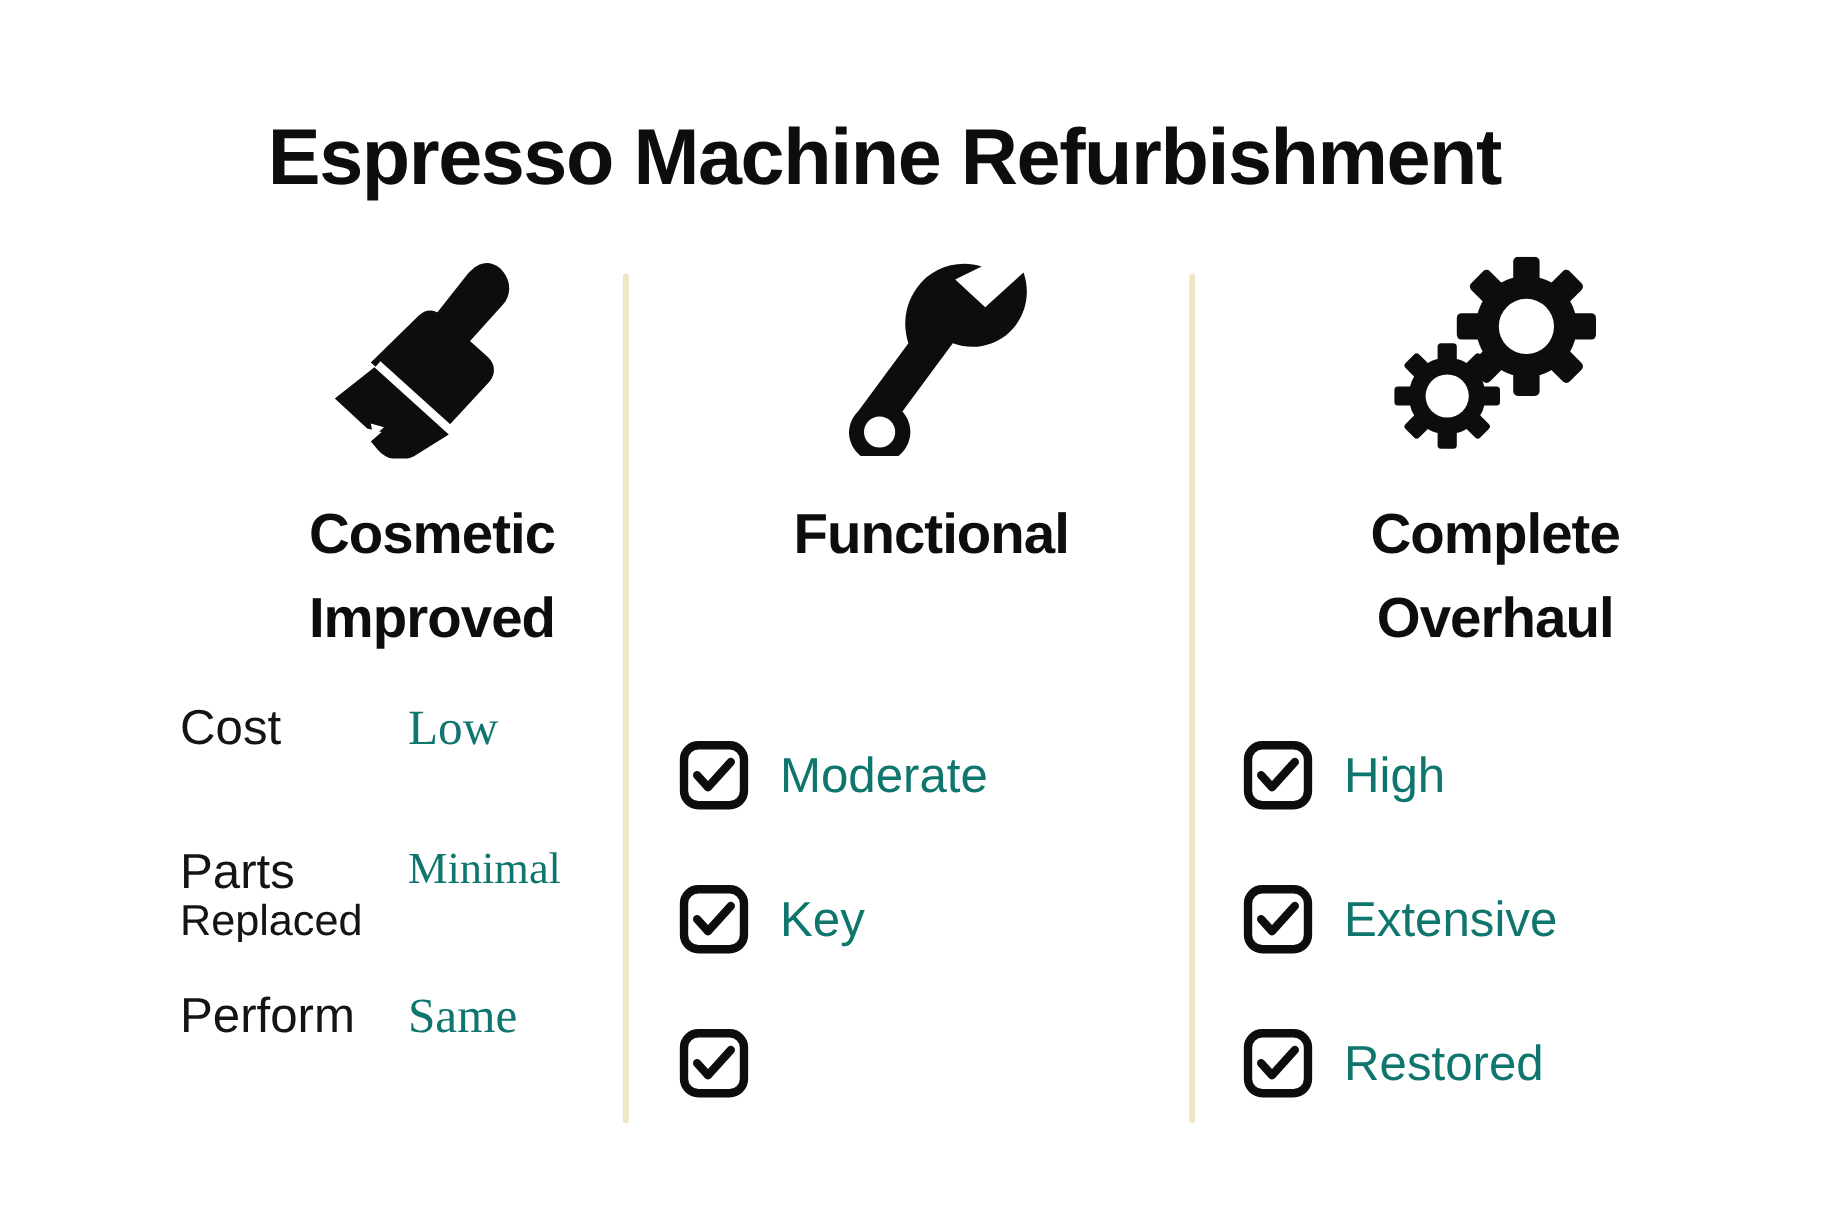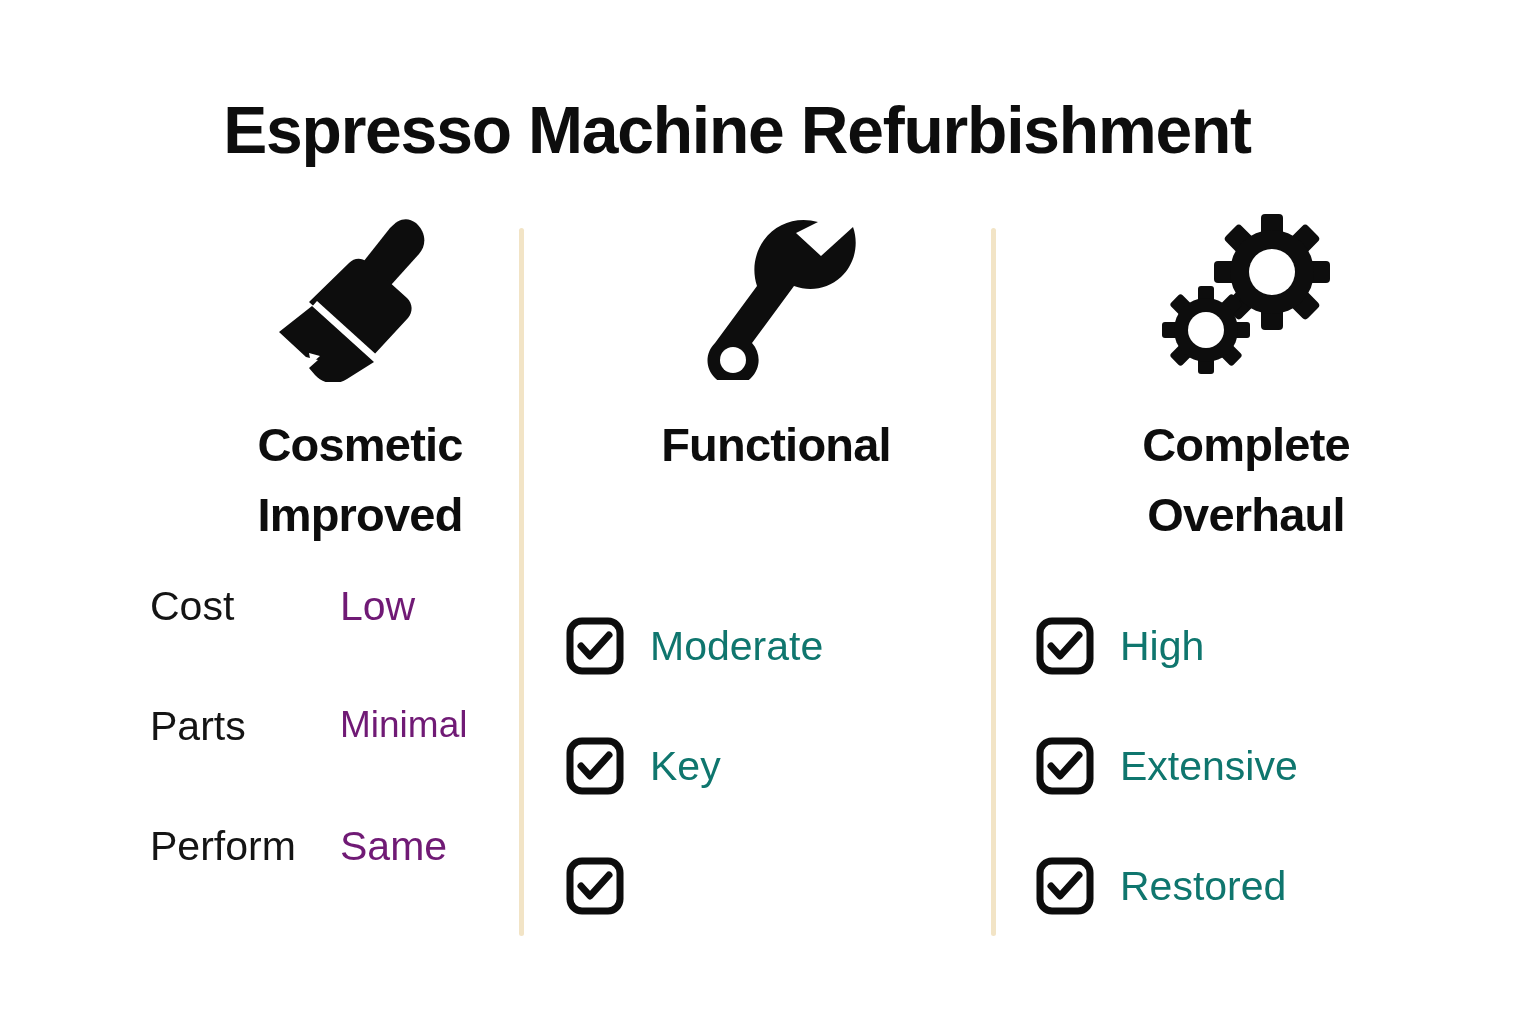--- a/index.html
+++ b/index.html
@@ -118,23 +118,24 @@
     font-size: 41px;
     line-height: 1.0;
     color: #141414;
     overflow: hidden;
   }
   .row-label .lbl-main { display: block; font-size: 41px; }
   .row-label .lbl-sub  { display: block; font-size: 36px; margin-top: 2px; }
 
   .row-value {
     font-size: 41px;
-    color: #701a75;
+    color: #0f766e;
     line-height: 1.0;
     white-space: nowrap;
+    font-family: Liberation Serif, serif;
   }
   .row-value.small { font-size: 37px; }
 
   
   .check-row {
     height: 120px;
     display: flex;
     align-items: center;
     gap: 26px;
   }
@@ -191,20 +192,21 @@
         <div class="row">
           <div class="row-label">
             <span class="lbl-main">Cost</span>
           </div>
           <div class="row-value">Low</div>
         </div>
 
         <div class="row">
           <div class="row-label">
             <span class="lbl-main">Parts</span>
+            <span class="lbl-sub">Replaced</span>
           </div>
           <div class="row-value small">Minimal</div>
         </div>
 
         <div class="row">
           <div class="row-label">
             <span class="lbl-main">Perform</span>
           </div>
           <div class="row-value">Same</div>
         </div>

